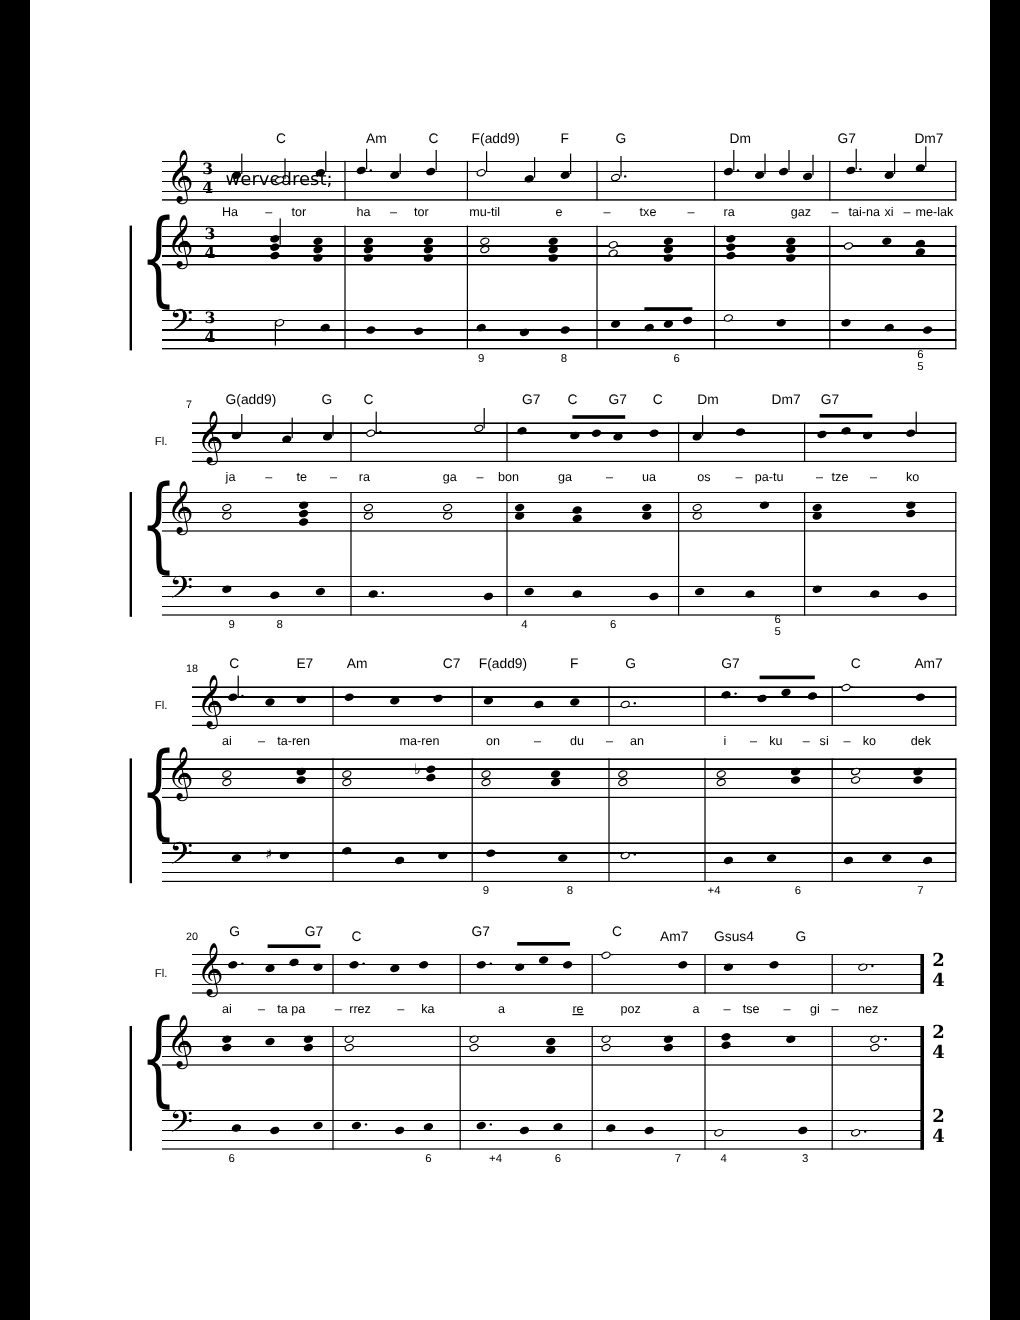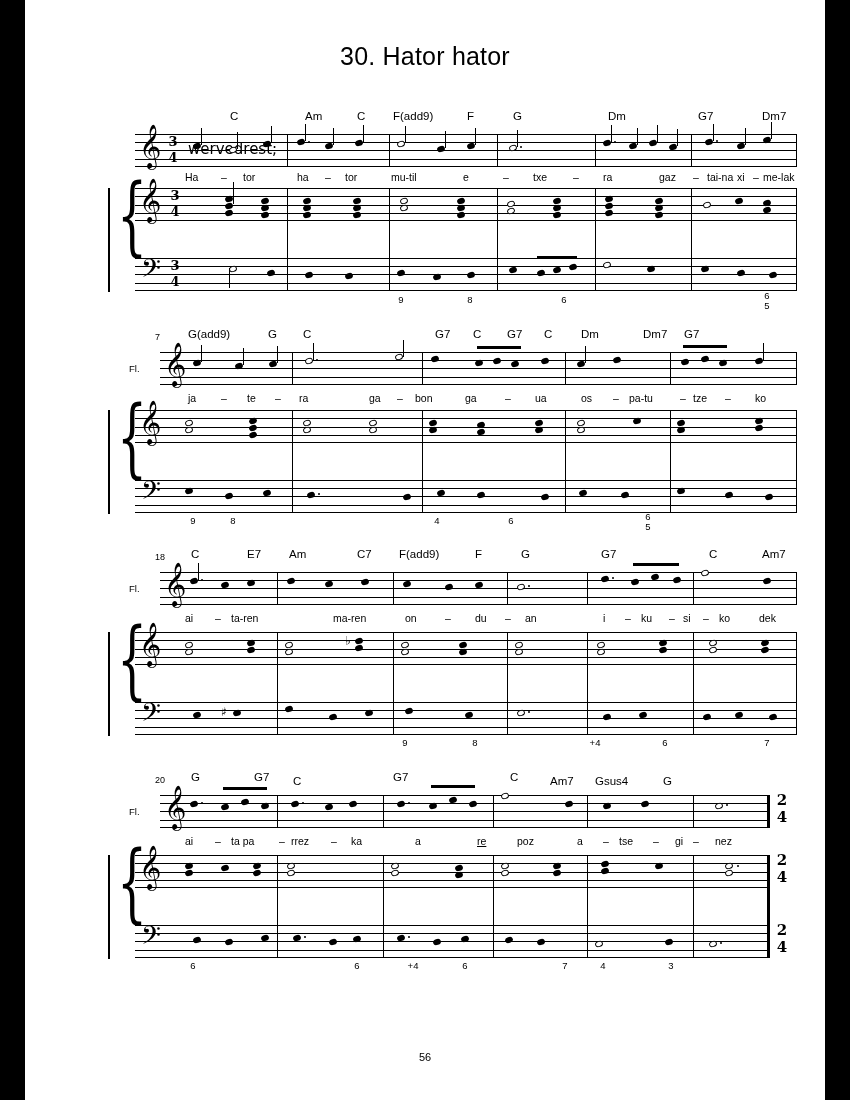--- a/index.html
+++ b/index.html
@@ -194,21 +194,20 @@
     font-size: 12px;
     color: #000;
     font-family: "DejaVu Sans", sans-serif;
   }
 </style>
 </head>
 <body>
 
 <div class="page">
 
-  <div class="page-title">30. Hator hator</div>
 
   <div class="system" id="sys1" style="top:110px; height:200px;">
 
     <div class="staff" style="left:110px; top:24px; width:662px;"></div>
     <div class="clef clef-treble" style="left:114px; top:17px;">𝄞</div>
     <div class="timesig" style="left:140px; top:25px; width:16px;">3</div>
     <div class="timesig" style="left:140px; top:41px; width:16px;">4</div>
 
     <div class="barline" style="left:262px; top:24px; height:33px;"></div>
     <div class="barline" style="left:364px; top:24px; height:33px;"></div>
@@ -537,21 +536,21 @@
     <div class="nh" style="left:626px; top:24px;"></div>
     <div class="nh" style="left:648px; top:27px;"></div>
     <div class="beam" style="left:608px; top:13px; width:46px;"></div>
     <div class="ledger" style="left:674px; top:22px;"></div>
     <div class="nh open" style="left:676px; top:20px;"></div>
     <div class="nh" style="left:738px; top:28px;"></div>
 
     <div class="chord" style="left:166px; top:-2px;">C</div>
     <div class="chord" style="left:222px; top:-2px;">E7</div>
     <div class="chord" style="left:264px; top:-2px;">Am</div>
-    <div class="chord" style="left:332px; top:-2px;">C7</div>
+    <div class="chord" style="left:344px; top:-2px;">C7</div>
     <div class="chord" style="left:374px; top:-2px;">F(add9)</div>
     <div class="chord" style="left:450px; top:-2px;">F</div>
     <div class="chord" style="left:496px; top:-2px;">G</div>
     <div class="chord" style="left:576px; top:-2px;">G7</div>
     <div class="chord" style="left:684px; top:-2px;">C</div>
     <div class="chord" style="left:737px; top:-2px;">Am7</div>
 
     <div class="lyric" style="left:160px; top:62px;">ai</div>
     <div class="lyric" style="left:190px; top:62px;">–</div>
     <div class="lyric" style="left:206px; top:62px;">ta-ren</div>
@@ -760,14 +759,13 @@
 
     <div class="figure" style="left:160px; top:188px; width:16px;">6</div>
     <div class="figure" style="left:324px; top:188px; width:16px;">6</div>
     <div class="figure" style="left:378px; top:188px; width:20px;">+4</div>
     <div class="figure" style="left:432px; top:188px; width:16px;">6</div>
     <div class="figure" style="left:532px; top:188px; width:16px;">7</div>
     <div class="figure" style="left:570px; top:188px; width:16px;">4</div>
     <div class="figure" style="left:638px; top:188px; width:16px;">3</div>
   </div>
 
-  <div class="page-number">56</div>
 </div>
 
 </body></html>

